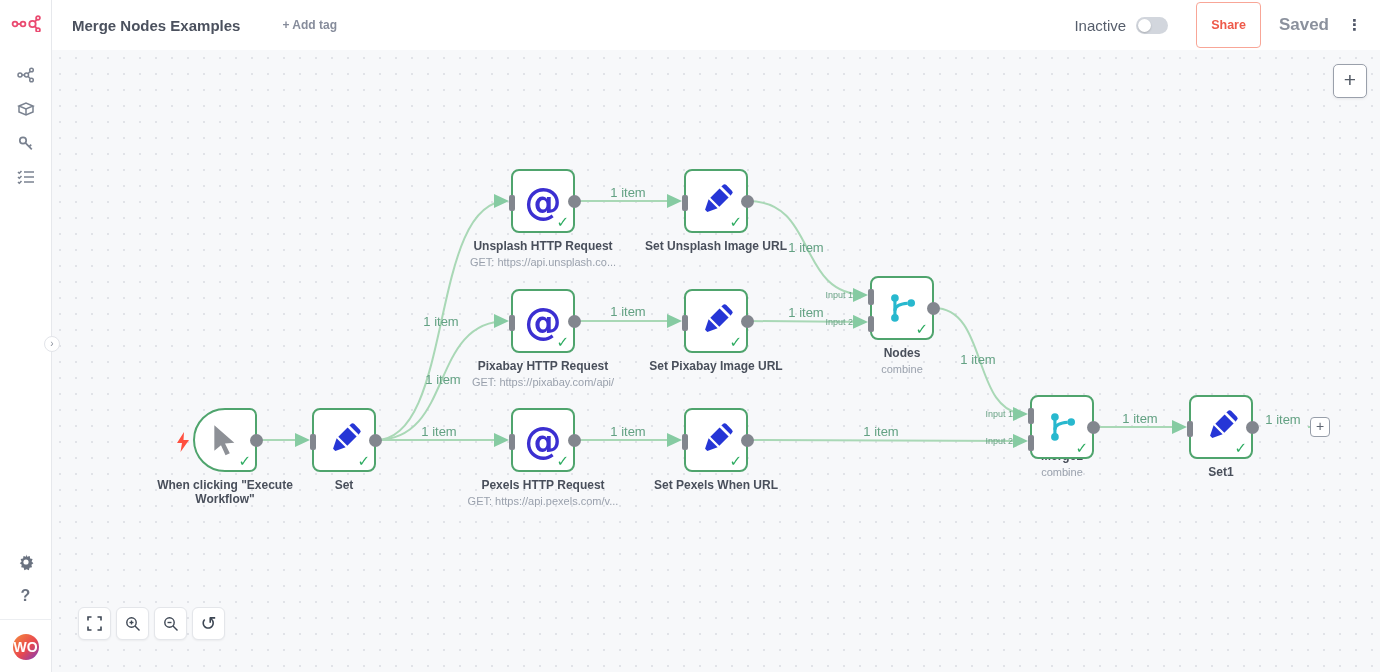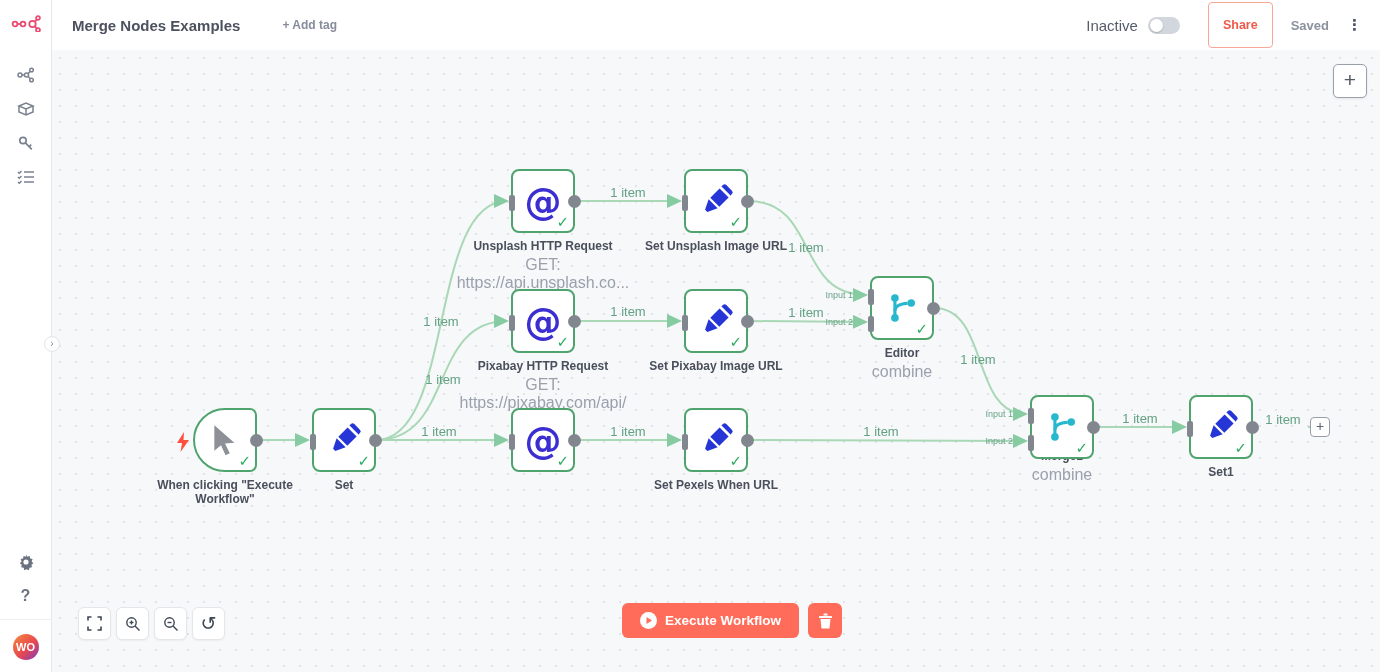--- a/index.html
+++ b/index.html
@@ -11,41 +11,41 @@
   #sidebar { position:absolute; left:0; top:0; width:52px; height:672px;
     background:#ffffff; border-right:1px solid #e6e8ec; display:flex;
     flex-direction:column; align-items:center; z-index:30; }
   .side-logo { margin-top:14px; margin-bottom:22px; }
   .side-icn { width:36px; height:34px; display:flex; align-items:center;
     justify-content:center; color:#7a8290; cursor:pointer; }
   .side-spacer { flex:1; }
   .side-divider { width:52px; border-top:1px solid #eceef1; margin:6px 0; }
   .avatar { width:26px; height:26px; border-radius:50%; margin:8px 0 12px;
     background:linear-gradient(135deg,#f58b3c 0%,#e8484f 55%,#7d3bbf 100%);
-    color:#fff; font-size:11px; font-weight:700; display:flex;
+    color:#fff; font-size:14px; font-weight:700; display:flex;
     align-items:center; justify-content:center; cursor:pointer; }
   #collapse-btn { position:absolute; left:44px; top:336px; width:16px; height:16px;
     border-radius:50%; background:#fff; border:1px solid #e2e4e9; color:#8a909c;
     font-size:10px; line-height:13px; text-align:center; z-index:40; cursor:pointer; }
 
   
   #header { position:absolute; left:52px; top:0; width:1328px; height:50px;
     background:#fff; display:flex; align-items:center; z-index:20;gap:8px; }
   .wf-title { font-size:15px; font-weight:600; color:#4b515e; margin-left:20px; }
   .add-tag { font-size:12px; font-weight:600; color:#868c9b; margin-left:34px; cursor:pointer; }
   .header-right { margin-left:auto; display:flex; align-items:center; margin-right:18px; }
   .inactive-label { font-size:15px; color:#555d6b; margin-right:10px; }
   .toggle { width:32px; height:17px; border-radius:9px; background:#d2d6dd;
     position:relative; cursor:pointer; }
   .toggle .knob { position:absolute; left:2px; top:2px; width:13px; height:13px;
     border-radius:50%; background:#fff; box-shadow:0 1px 2px rgba(0,0,0,.2); }
   .share-btn { margin-left:28px; padding:15px 14px; border:1px solid #f8a697;
     border-radius:4px; background:#fff; color:#ee5a4a; font-size:12.5px;
     font-weight:700; cursor:pointer; }
-  .saved { font-size:13px; font-weight:600; color:#8b919d; margin-left:18px; }
+  .saved { font-size:17px; font-weight:600; color:#8b919d; margin-left:18px; }
   .kebab { font-size:15px; font-weight:700; color:#4d5466; margin-left:18px;
     cursor:pointer; letter-spacing:0; }
 
   
   #tabbar { position:absolute; left:657px; top:37px; z-index:35; display:flex;
     background:#d8dbe2; border-radius:6px; padding:0; overflow:hidden;
     box-shadow:0 1px 3px rgba(68,74,87,.25); }
   .tab { padding:6px 12px; font-size:12.5px; font-weight:600; color:#7b8494;
     cursor:pointer; }
   .tab.active { background:#ffffff; color:#414a59; border-radius:4px; margin:1px; padding:5px 11px; }
@@ -68,21 +68,21 @@
     font-size:15px; font-weight:700; font-family:"DejaVu Sans",sans-serif; }
   .outdot { position:absolute; right:-8px; top:50%; margin-top:-6.5px; width:13px;
     height:13px; border-radius:50%; background:#82868e; z-index:6; cursor:pointer; }
   .inbar { position:absolute; left:-4px; width:6px; height:16px; border-radius:2px;
     background:#82868e; z-index:6; cursor:pointer; }
   .at-glyph { font-size:37px; font-weight:700; color:#3b2fd1; line-height:1;
     font-family:"DejaVu Sans",sans-serif; }
   .bolt { position:absolute; left:-19px; top:22px; z-index:6; }
   .node-label-wrap { position:absolute; width:180px; text-align:center; z-index:4; }
   .node-label { font-size:12px; font-weight:600; color:#494f5b; line-height:1.15; }
-  .node-sub { font-size:16px; color:#9aa1ad; margin-top:2px; }
+  .node-sub { font-size:11px; color:#9aa1ad; margin-top:2px; }
   .stub { position:absolute; width:20px; height:20px; background:#fff;
     border:1px solid #979ea9; border-radius:4px; color:#5d6470; font-size:14px;
     line-height:17px; text-align:center; z-index:5; cursor:pointer; }
   #add-node-btn { position:absolute; left:1281px; top:14px; width:34px; height:34px;
     background:#fff; border:1px solid #9aa0ab; border-radius:5px; color:#545b66;
     font-size:21px; line-height:30px; text-align:center; z-index:10;
     box-shadow:0 1px 3px rgba(0,0,0,.08); cursor:pointer; }
 
   
   #zoom-controls { position:absolute; left:26px; bottom:32px; display:flex;
@@ -228,38 +228,20 @@
               <line x1="10" y1="10" x2="14.5" y2="14.5"></line>
           <line x1="4.5" y1="6.5" x2="8.5" y2="6.5"></line>
             </g>
           </svg>
       </div>
       <div class="zbtn">
         <span class="undo">↺</span>
       </div>
     </div>
 
-    <div id="exec-bar">
-      <button class="exec-btn">
-        <svg width="17" height="17" viewBox="0 0 17 17">
-          <circle cx="8.5" cy="8.5" r="8.5" fill="#ffffff"></circle>
-          <path d="M6.5 5 L12 8.5 L6.5 12 Z" fill="#ff6d5a"></path>
-          </svg>
-        <span>Execute Workflow</span>
-      </button>
-      <button class="trash-btn">
-        <svg width="15" height="16" viewBox="0 0 15 16">
-            <g fill="#ffffff">
-          <rect x="1" y="3" width="13" height="2" rx="0.5"></rect>
-          <rect x="5.5" y="0.5" width="4" height="2" rx="0.5"></rect>
-          <path d="M2.5 6 h10 l-1 9.5 h-8 Z"></path>
-            </g>
-          </svg>
-      </button>
-    </div>
   <svg width="1328" height="622" id="conn-layer">
         <defs>
           <marker id="arr" markerWidth="8" markerHeight="8" refX="6.5" refY="3.5" orient="auto">
   <path d="M0,0 L7.5,3.5 L0,7 Z" fill="#86cba2"></path>
           </marker>
         </defs>
         <path d="M205,390 L256,390" fill="none" stroke="#a9d8b6" stroke-width="2" marker-end="url(#arr)"></path>
         <path d="M324,390 C402.6,390 376.4,151 455,151" fill="none" stroke="#a9d8b6" stroke-width="2" marker-end="url(#arr)"></path>
         <path d="M324,390 C402.6,390 376.4,271 455,271" fill="none" stroke="#a9d8b6" stroke-width="2" marker-end="url(#arr)"></path>
         <path d="M324,390 L455,390" fill="none" stroke="#a9d8b6" stroke-width="2" marker-end="url(#arr)"></path>
@@ -370,20 +352,24 @@
       </div>
       <div class="node-label-wrap" style="left: 574px; top: 310px;">
         <div class="node-label">Set Pixabay Image URL</div>
       </div>
       <div class="node" style="left: 459px; top: 358px;">
         <span class="at-glyph">@</span>
         <span class="check">✓</span>
         <span class="outdot"></span>
         <span class="inbar" style="top:24px"></span>
       </div>
+      <div class="node-label-wrap" style="left: 401px; top: 429px;">
+        <div class="node-label">Pexels HTTP Request</div>
+        <div class="node-sub">GET: https://api.pexels.com/v...</div>
+      </div>
       <div class="node" style="left: 632px; top: 358px;">
         <svg width="36" height="36" viewBox="0 0 24 24">
     <g fill="#2636d6">
             <path d="M8.2 9.8 L14.4 3.6 L20.4 9.6 L14.2 15.8 Z" transform="rotate(0)"></path>
     <path d="M7.1 10.9 L13.1 16.9 L6.2 19.3 L4.7 17.8 Z"></path>
     <path d="M16.6 1.4 a1.6 1.6 0 0 1 2.3 0 l3.7 3.7 a1.6 1.6 0 0 1 0 2.3 l-1.2 1.2 -6 -6 Z"></path>
           </g>
     <line x1="15.2" y1="2.8" x2="21.2" y2="8.8" stroke="#ffffff" stroke-width="1.4"></line>
         </svg>
         <span class="check">✓</span>
@@ -402,21 +388,21 @@
     <circle cx="7" cy="5" r="2.7" fill="#28b8ce"></circle>
     <circle cx="7" cy="19" r="2.7" fill="#28b8ce"></circle>
     <circle cx="18.5" cy="8.5" r="2.7" fill="#28b8ce"></circle>
         </svg>
         <span class="check">✓</span>
         <span class="outdot"></span>
         <span class="inbar" style="top:11px"></span>
         <span class="inbar" style="top:38px"></span>
       </div>
       <div class="node-label-wrap" style="left: 760px; top: 297px;">
-        <div class="node-label">Editor</div>
+        <div class="node-label">Nodes</div>
         <div class="node-sub">combine</div>
       </div>
       <div class="node" style="left: 978px; top: 345px;">
         <svg width="34" height="34" viewBox="0 0 24 24">
     <g stroke="#28b8ce" stroke-width="2.2" fill="none">
     <line x1="7" y1="7" x2="7" y2="17"></line>
             <path d="M7 14 C7 9.5 13 8.8 16 8.6"></path>
           </g>
     <circle cx="7" cy="5" r="2.7" fill="#28b8ce"></circle>
     <circle cx="7" cy="19" r="2.7" fill="#28b8ce"></circle>

